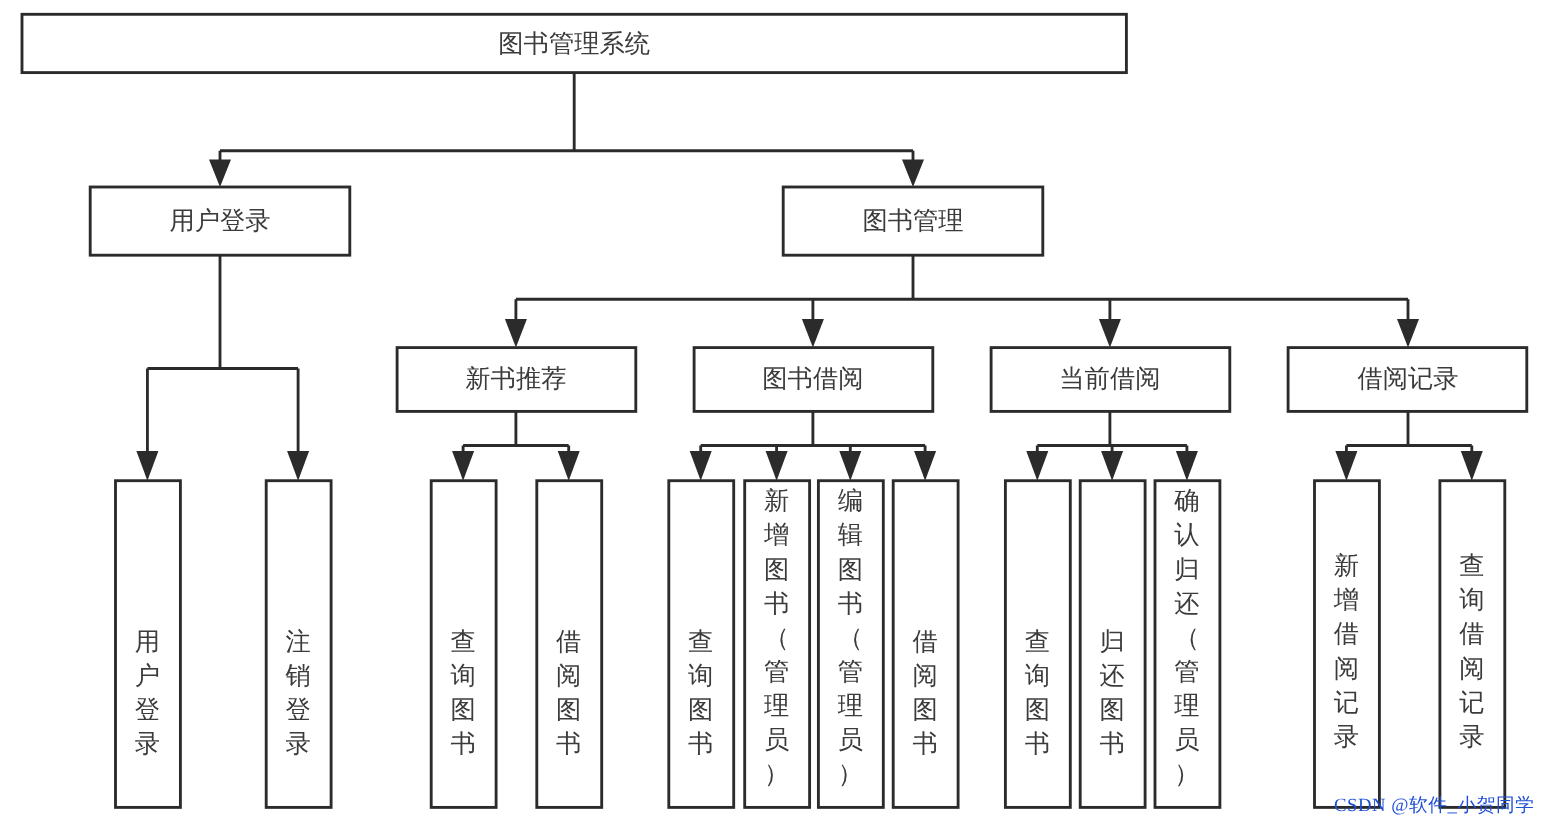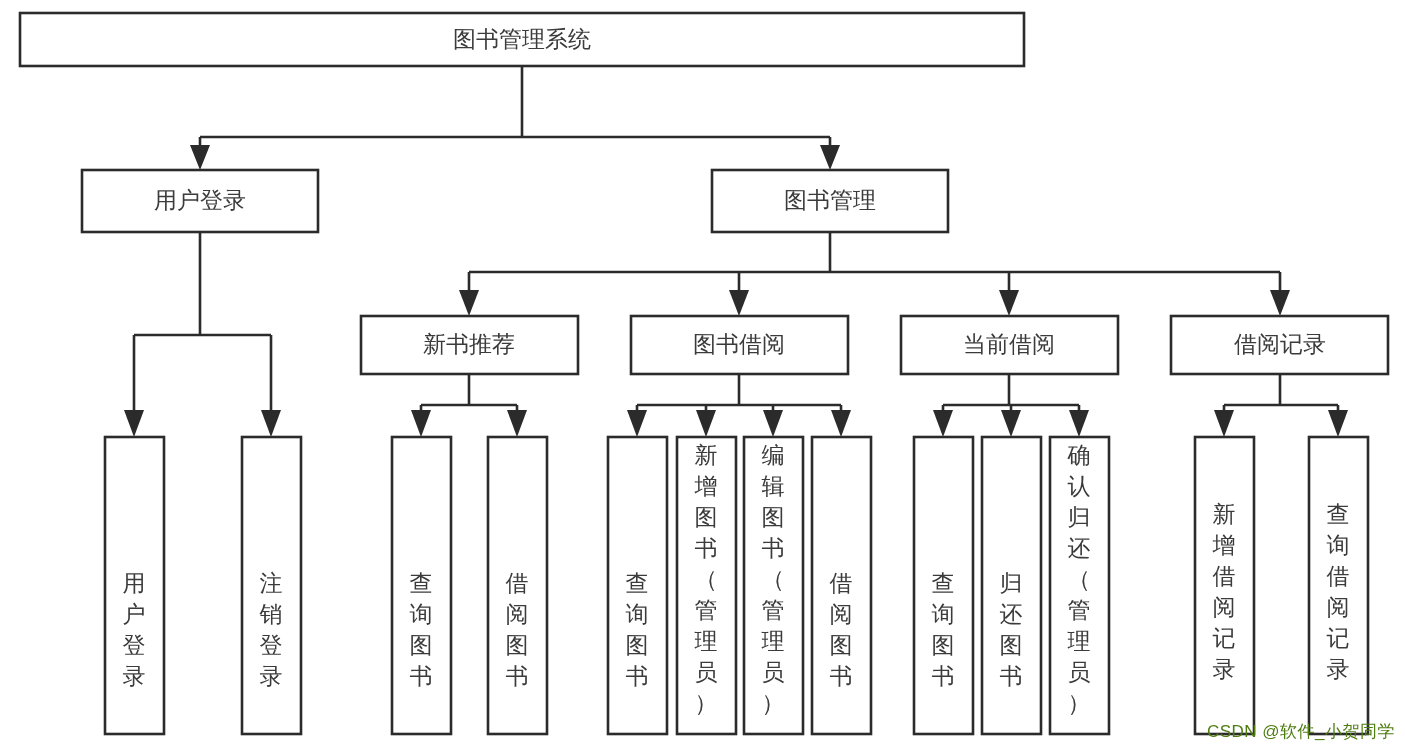--- a/index.html
+++ b/index.html
@@ -52,22 +52,22 @@
   }
   text.v-label {
     font-size: 23px;
     text-anchor: middle;
   }
   .watermark {
     position: absolute;
     right: 10px;
     bottom: 4px;
     font-size: 17px;
-    color: #4d7c0f;
-    font-family: Liberation Sans, sans-serif;
+    color: #1d4ed8;
+    font-family: Liberation Serif, serif;
     letter-spacing: 0.5px;
     white-space: nowrap;
     pointer-events: none;
   }
 </style>
 </head>
 <body>
 
 <div id="diagram-root">
   <svg class="flow" viewBox="0 0 1405 747" xmlns="http://www.w3.org/2000/svg">

